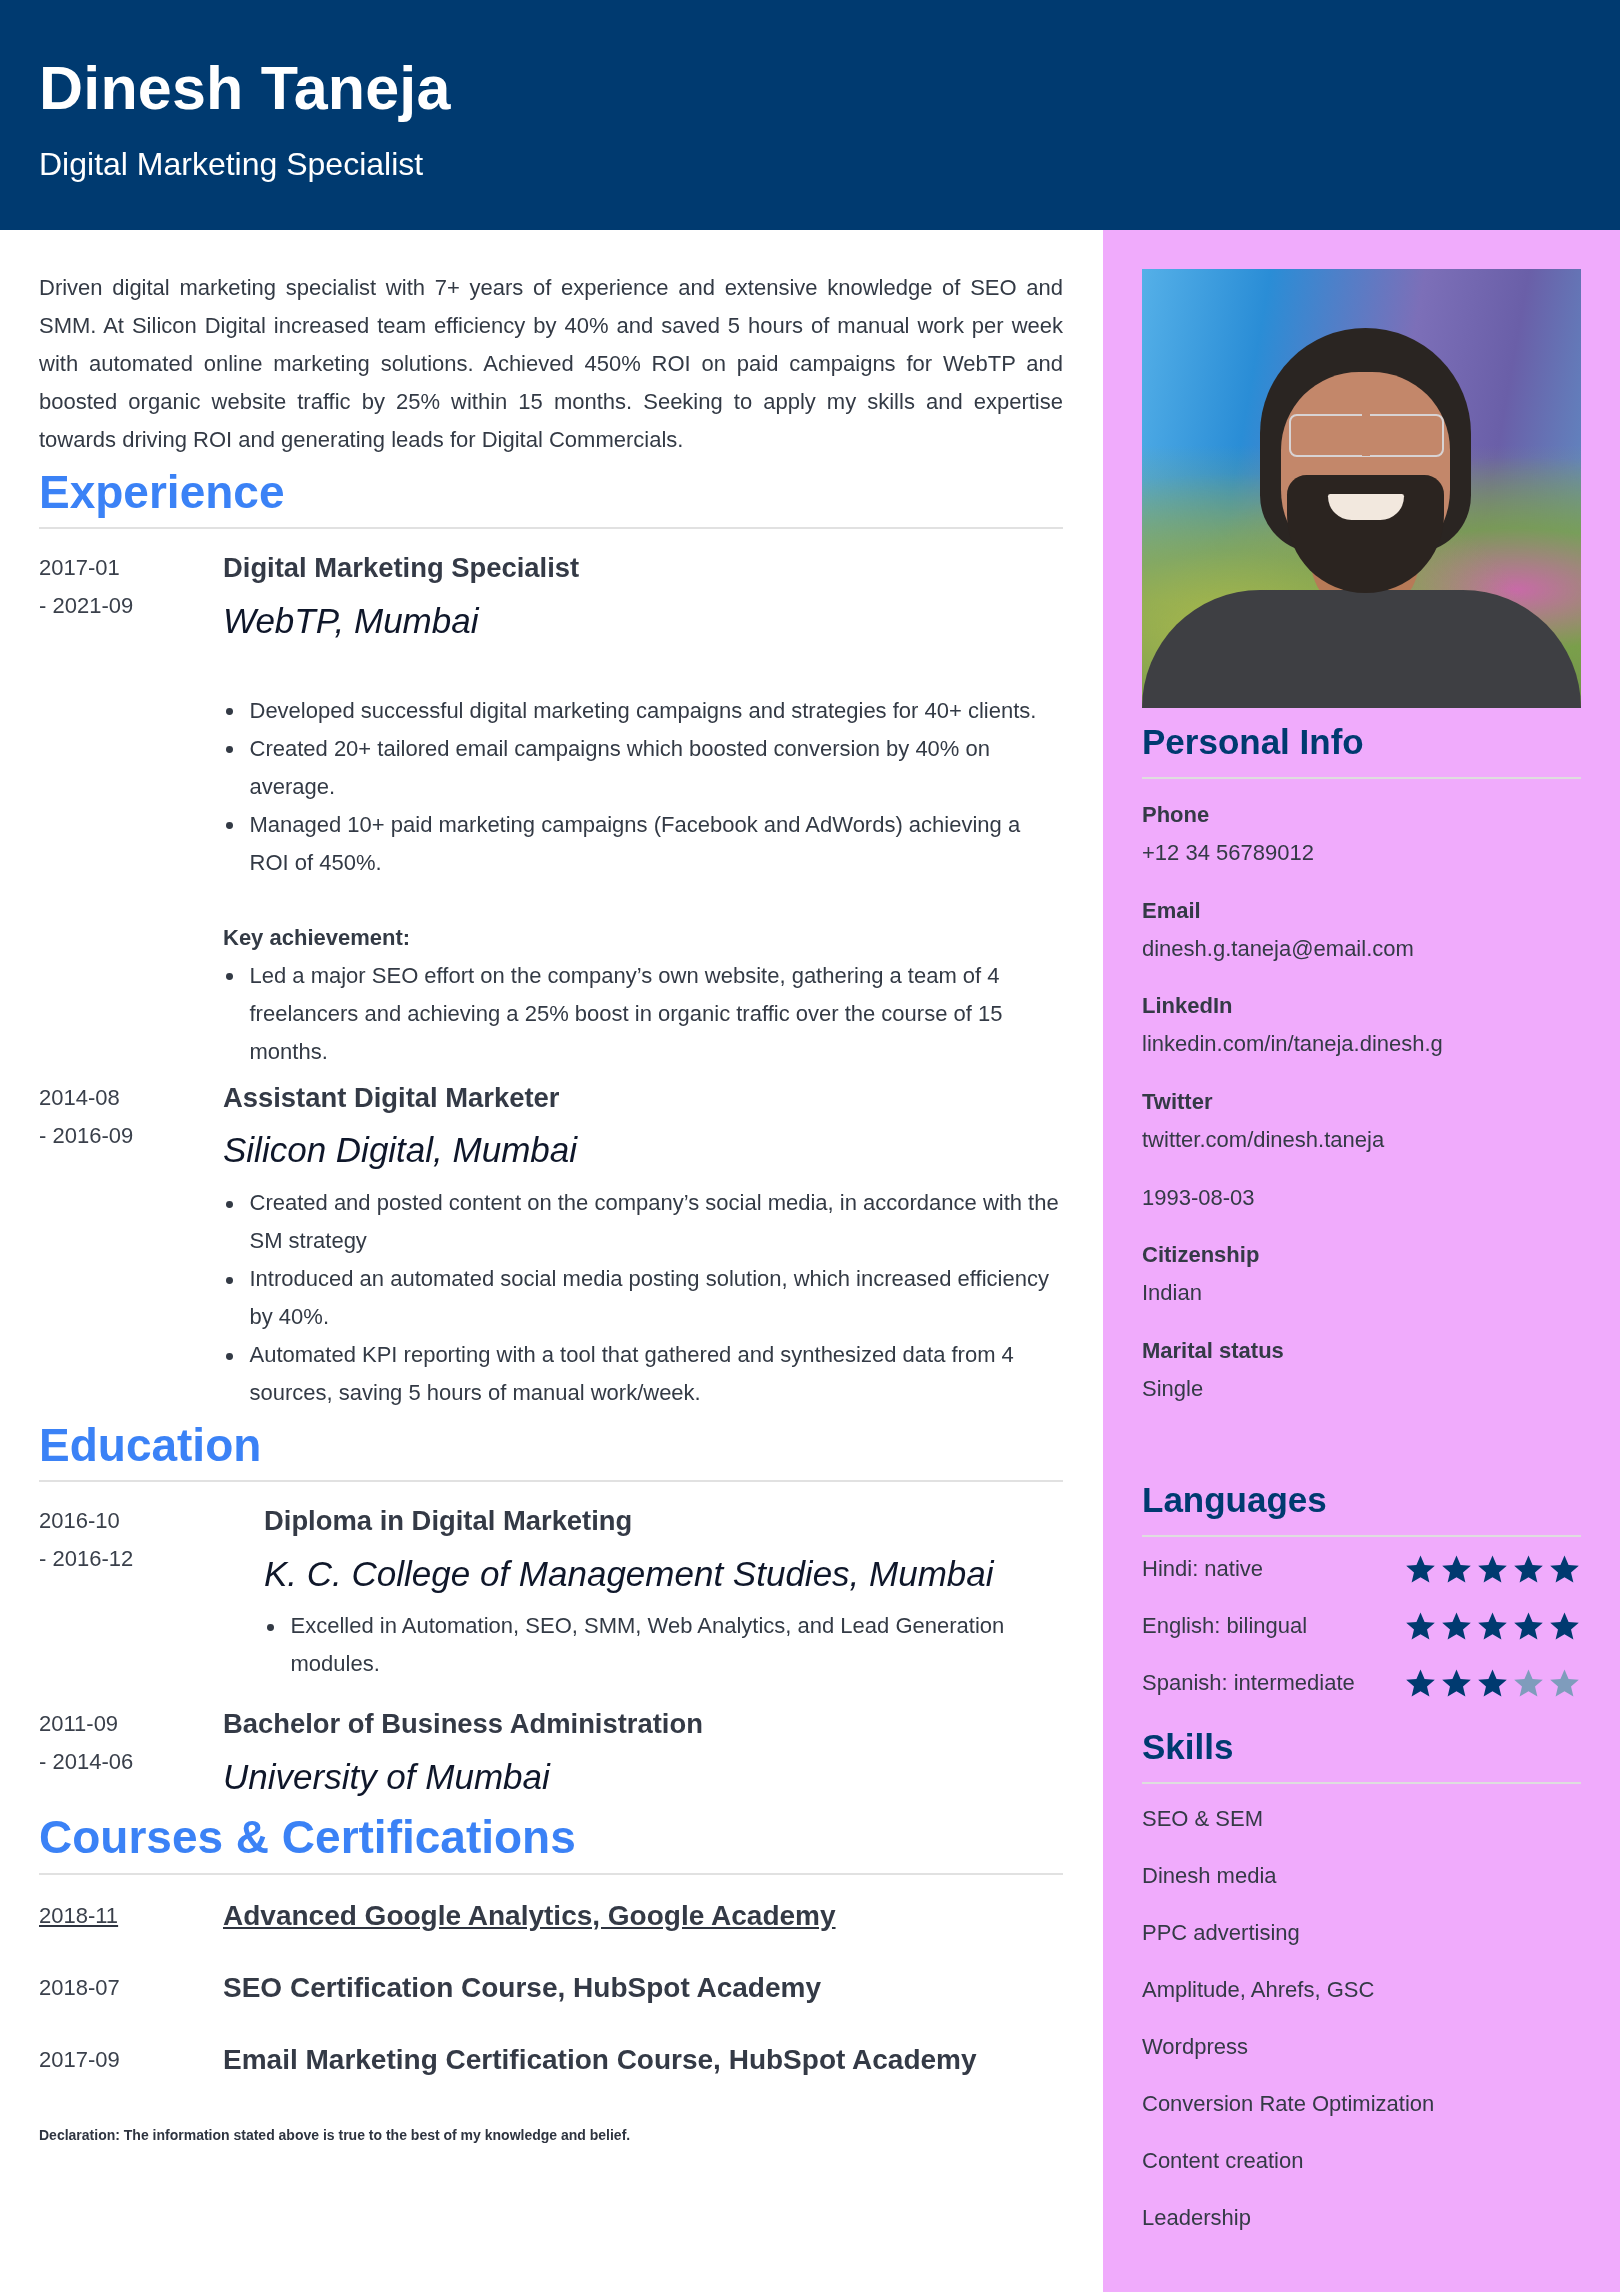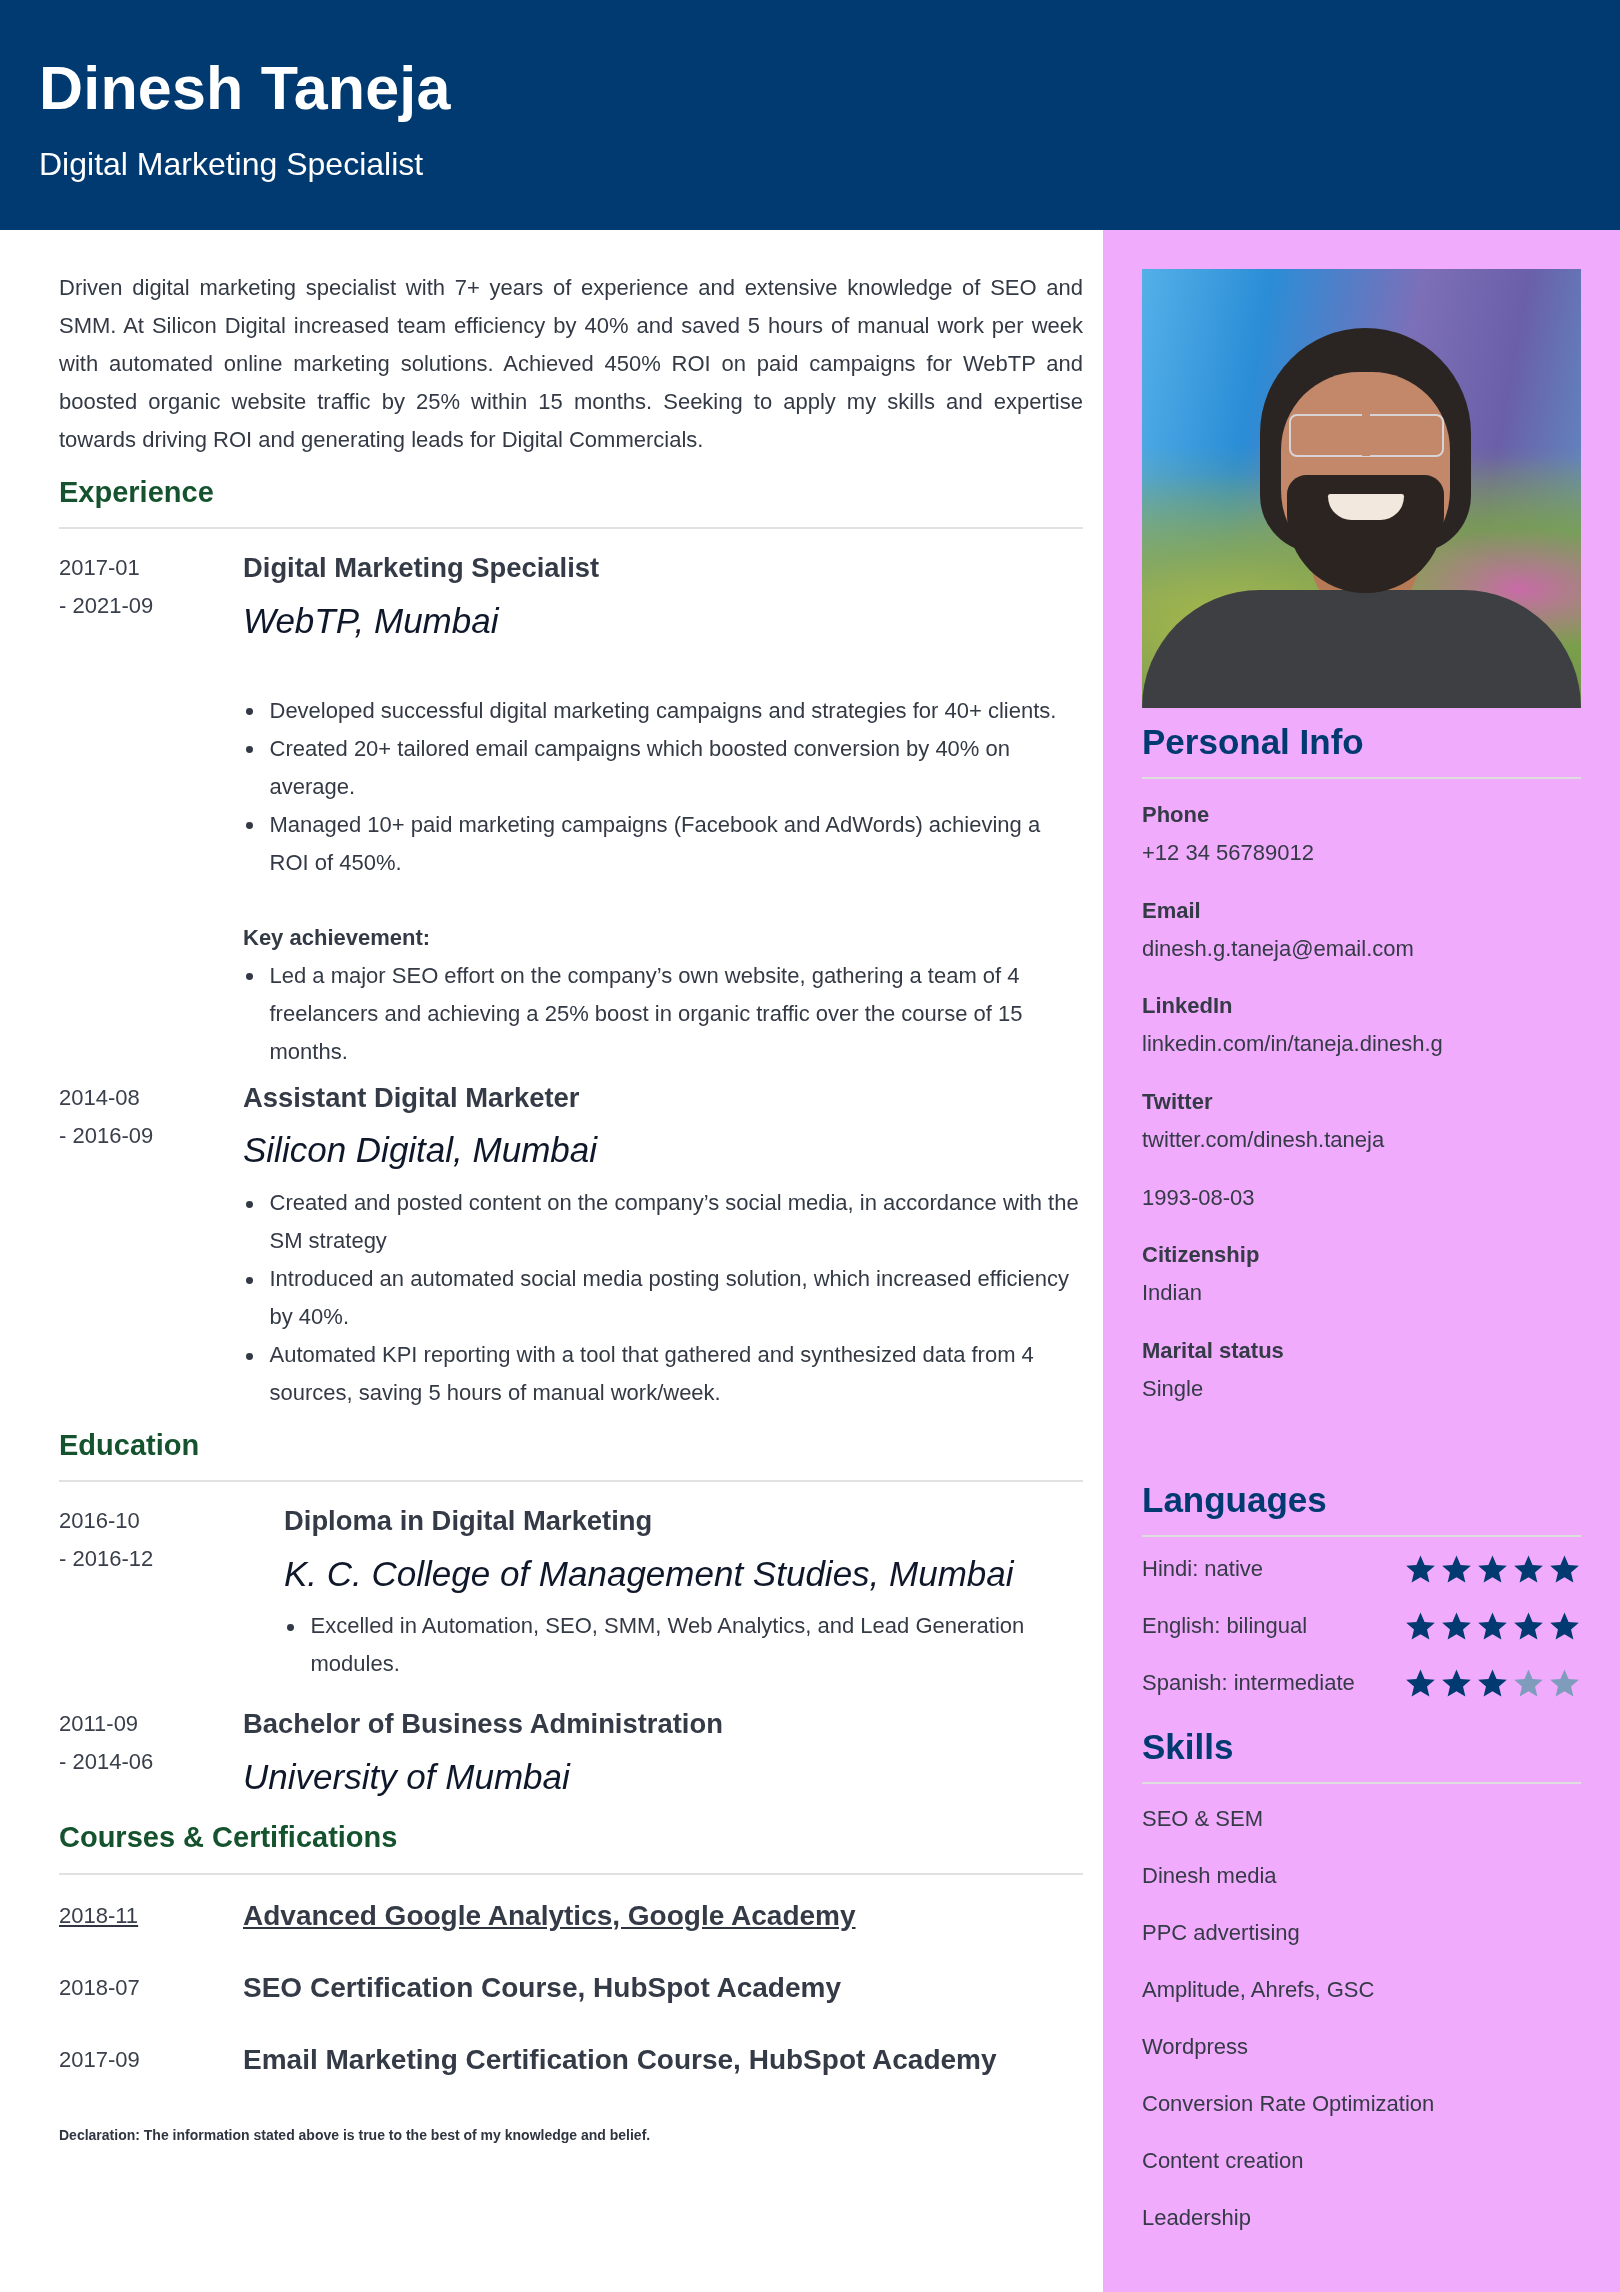--- a/index.html
+++ b/index.html
@@ -18,30 +18,30 @@
       position: absolute; left: 39px; top: 145px;
       font-size: 32px; line-height: 39px;
     }
 
     .sidebar {
       position: absolute; left: 1103px; top: 230px; width: 518px; height: 2062px;
       background: #f0abfc;
     }
 
     .main {
-      position: absolute; left: 39px; top: 230px; width: 1024px; margin-left: 20px;
+      position: absolute; left: 39px; top: 230px; width: 1024px;
     }
 
     .summary {
       margin-top: 39px;
       font-size: 22px; line-height: 38px; text-align: justify; color: #333a45;
     }
 
     .section-title {
-      font-size: 29px; font-weight: bold; color: #14532d; line-height: 43px;
+      font-size: 46px; font-weight: bold; color: #3b82f6; line-height: 43px;
     }
     .section-rule {
       height: 2px; background: #e1e1e1; margin-top: 13.7px;
     }
 
     .entry { display: flex; }
     .entry .date {
       width: 184px; flex: 0 0 184px;
       font-size: 22px; line-height: 38px; color: #3a404b;
     }

